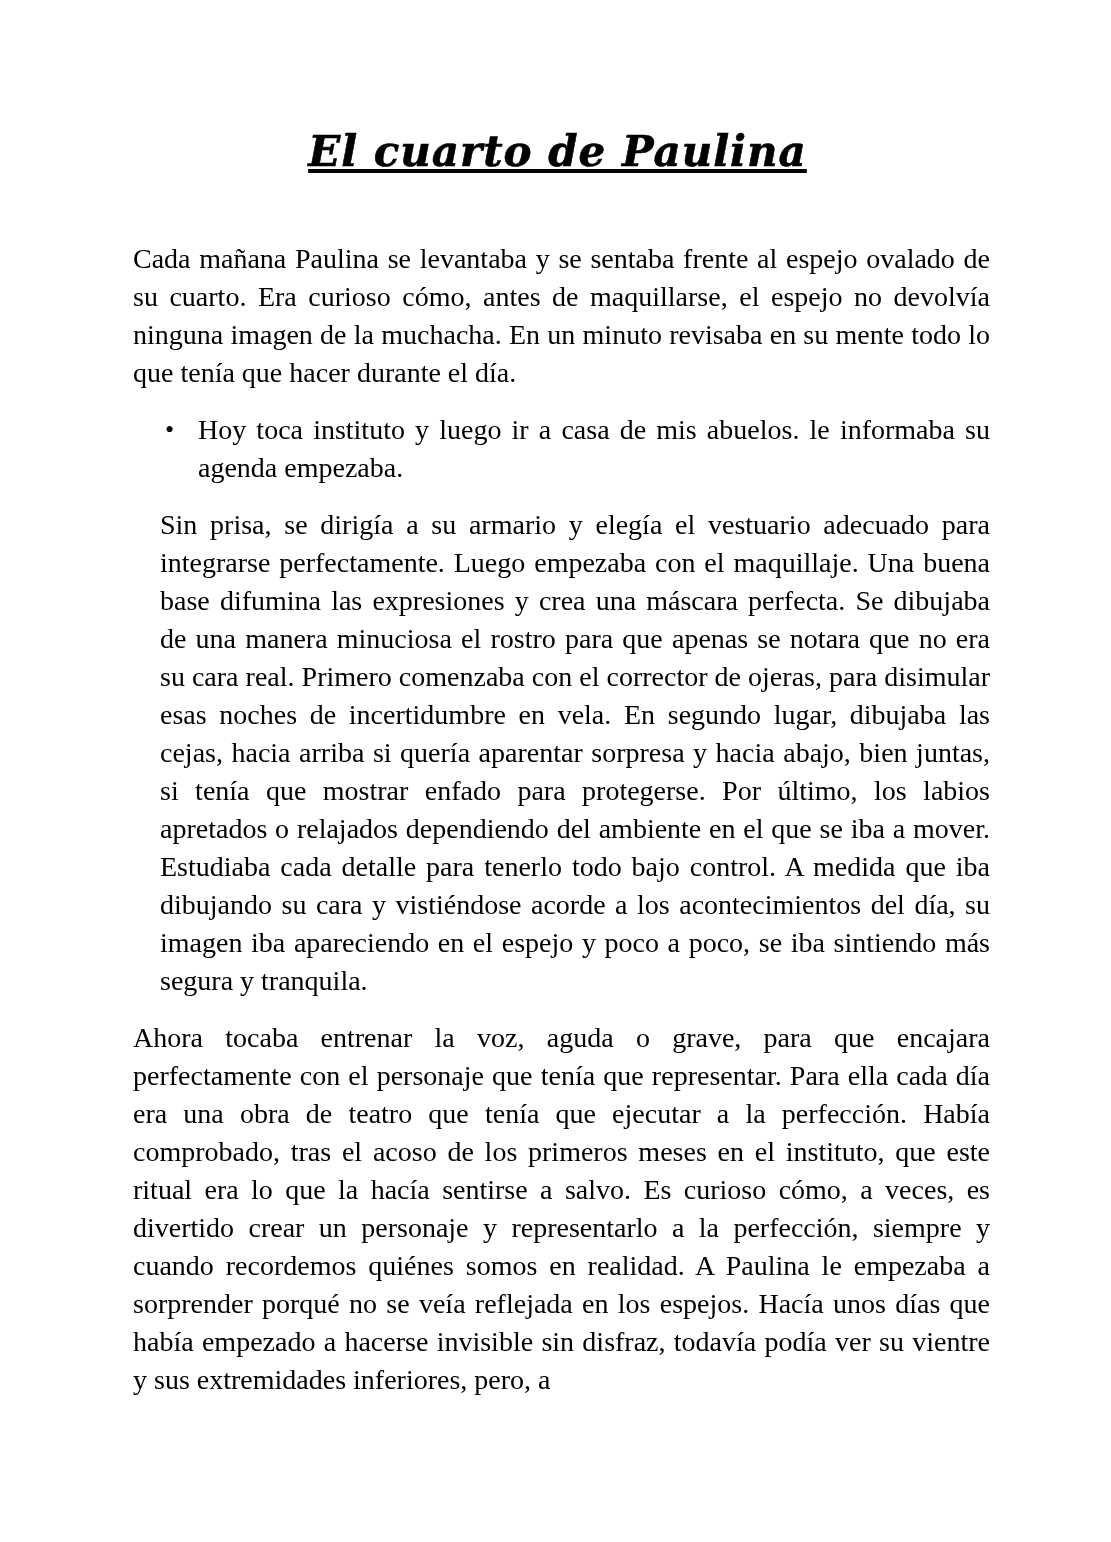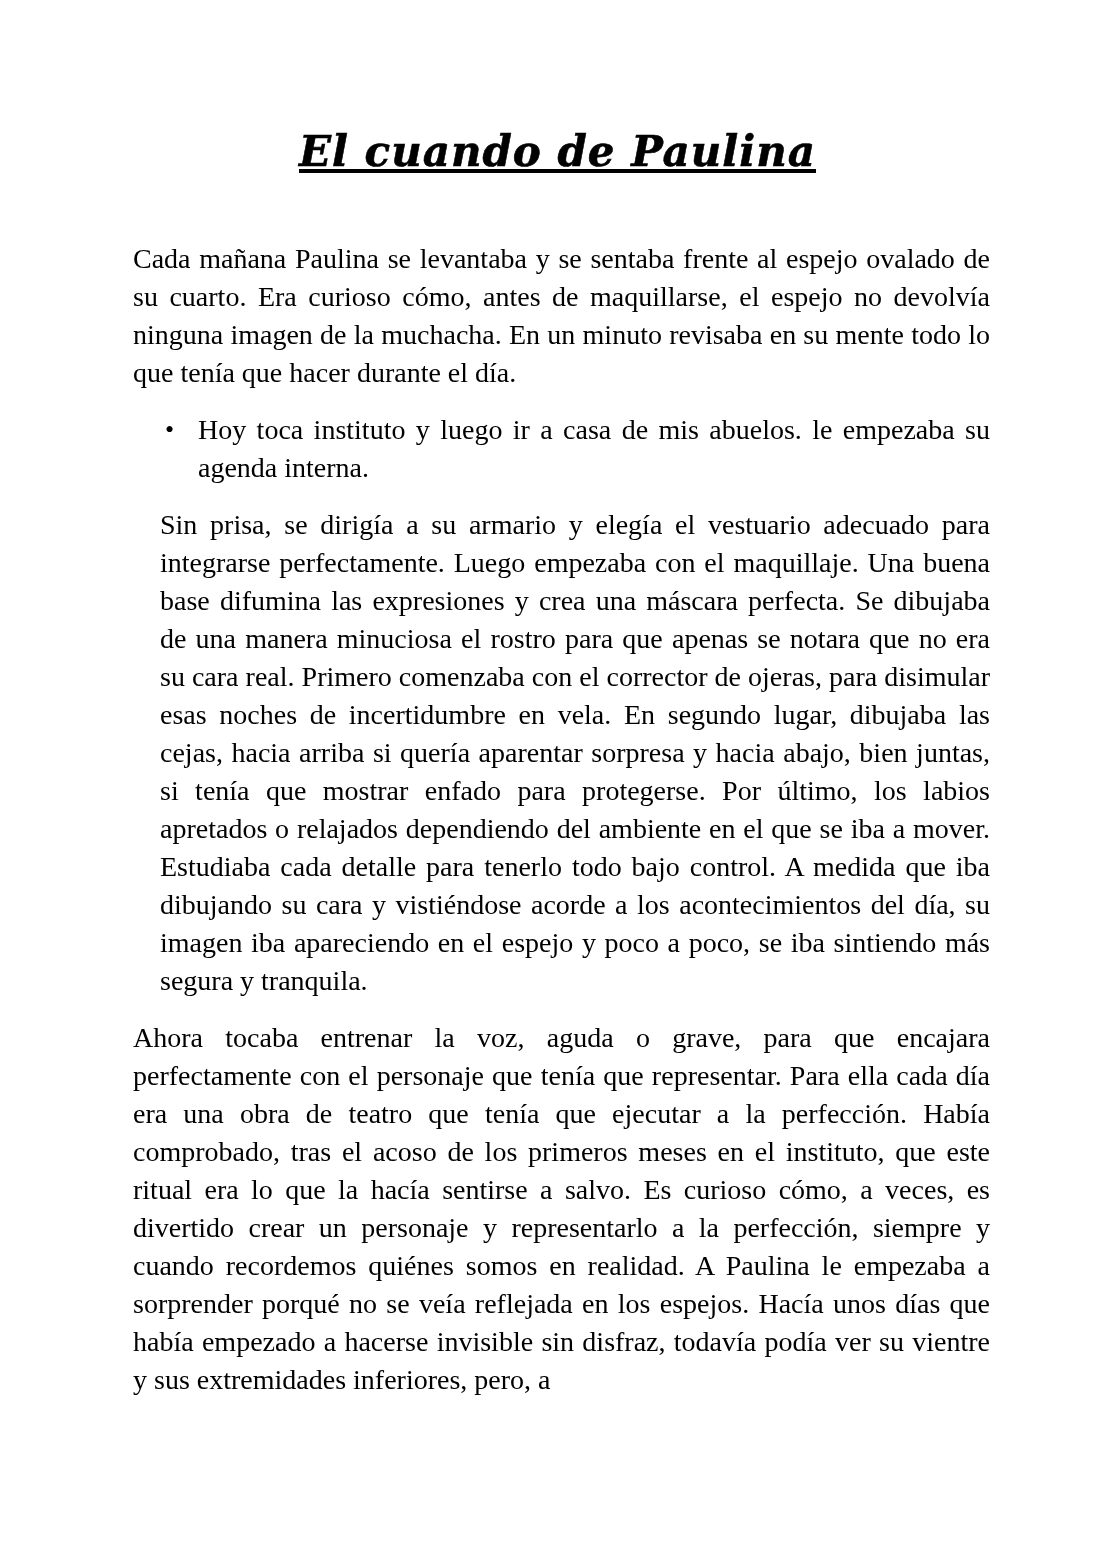--- a/index.html
+++ b/index.html
@@ -54,26 +54,26 @@
   }
   .bullet-item .para {
     margin: 0;
   }
 </style>
 </head>
 <body>
 
 <div class="page">
 
-  <h1 class="doc-title">El cuando de Paulina</h1>
+  <h1 class="doc-title">El cuarto de Paulina</h1>
 
   <p class="para">Cada mañana Paulina se levantaba y se sentaba frente al espejo ovalado de su cuarto. Era curioso cómo, antes de maquillarse, el espejo no devolvía ninguna imagen de la muchacha. En un minuto revisaba en su mente todo lo que tenía que hacer durante el día.</p>
 
   <div class="bullet-item">
     <span class="bullet-marker">•</span>
-    <p class="para">Hoy toca instituto y luego ir a casa de mis abuelos. le empezaba su agenda interna.</p>
+    <p class="para">Hoy toca instituto y luego ir a casa de mis abuelos. le informaba su agenda empezaba.</p>
   </div>
 
   <p class="para indented">Sin prisa, se dirigía a su armario y elegía el vestuario adecuado para integrarse perfectamente. Luego empezaba con el maquillaje. Una buena base difumina las expresiones y crea una máscara perfecta. Se dibujaba de una manera minuciosa el rostro para que apenas se notara que no era su cara real. Primero comenzaba con el corrector de ojeras, para disimular esas noches de incertidumbre en vela. En segundo lugar, dibujaba las cejas, hacia arriba si quería aparentar sorpresa y hacia abajo, bien juntas, si tenía que mostrar enfado para protegerse. Por último, los labios apretados o relajados dependiendo del ambiente en el que se iba a mover. Estudiaba cada detalle para tenerlo todo bajo control. A medida que iba dibujando su cara y vistiéndose acorde a los acontecimientos del día, su imagen iba apareciendo en el espejo y poco a poco, se iba sintiendo más segura y tranquila.</p>
 
   <p class="para">Ahora tocaba entrenar la voz, aguda o grave, para que encajara perfectamente con el personaje que tenía que representar. Para ella cada día era una obra de teatro que tenía que ejecutar a la perfección. Había comprobado, tras el acoso de los primeros meses en el instituto, que este ritual era lo que la hacía sentirse a salvo. Es curioso cómo, a veces, es divertido crear un personaje y representarlo a la perfección, siempre y cuando recordemos quiénes somos en realidad. A Paulina le empezaba a sorprender porqué no se veía reflejada en los espejos. Hacía unos días que había empezado a hacerse invisible sin disfraz, todavía podía ver su vientre y sus extremidades inferiores, pero, a</p>
 
 </div>
 
 </body></html>

